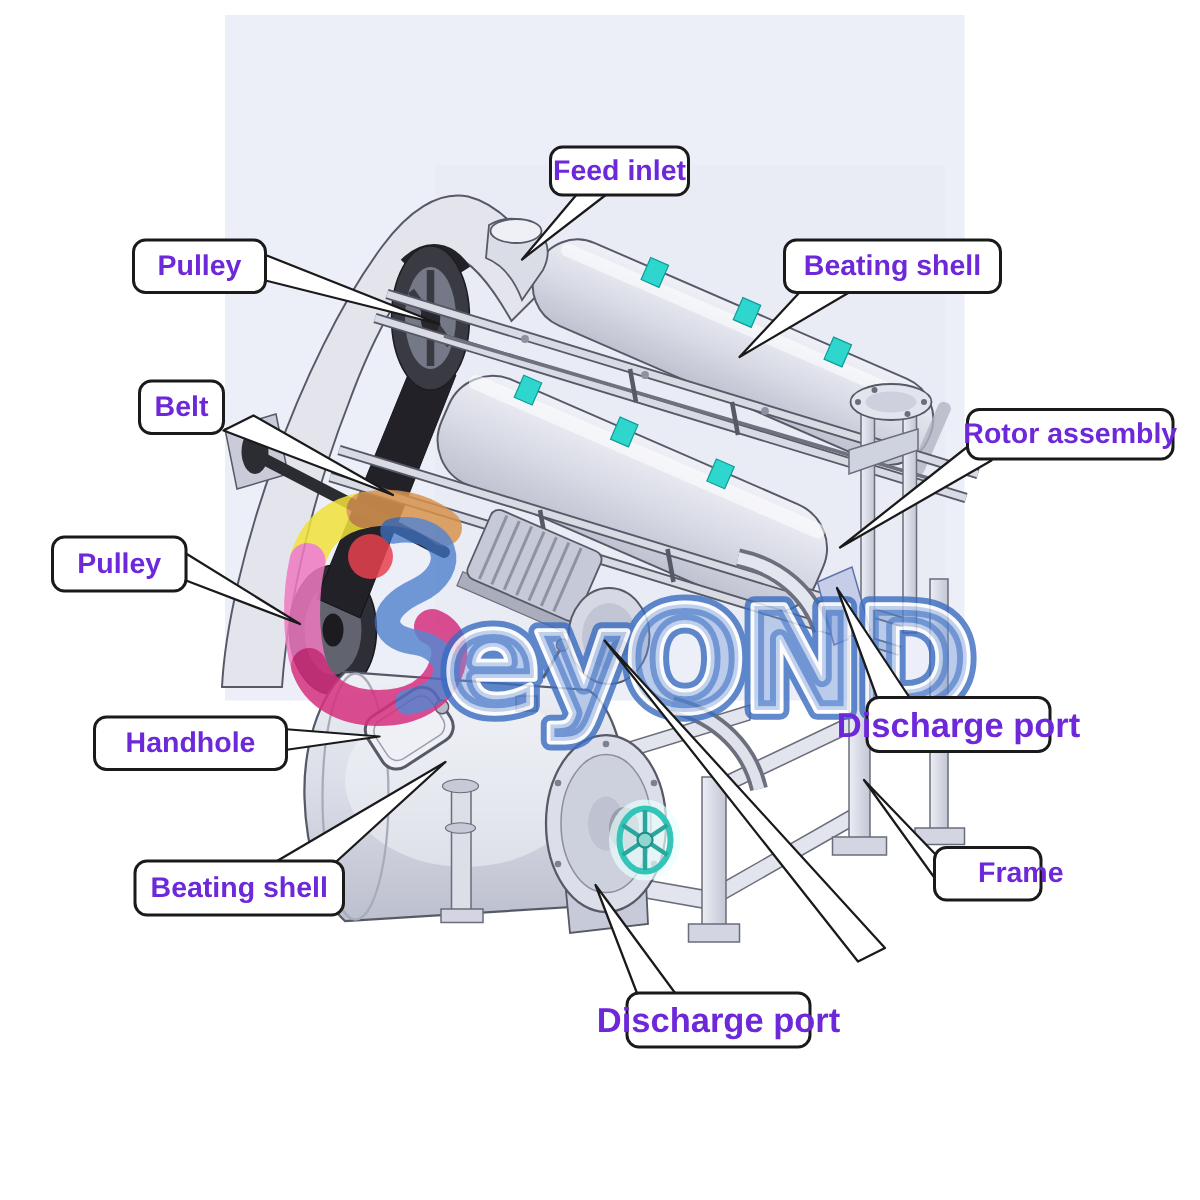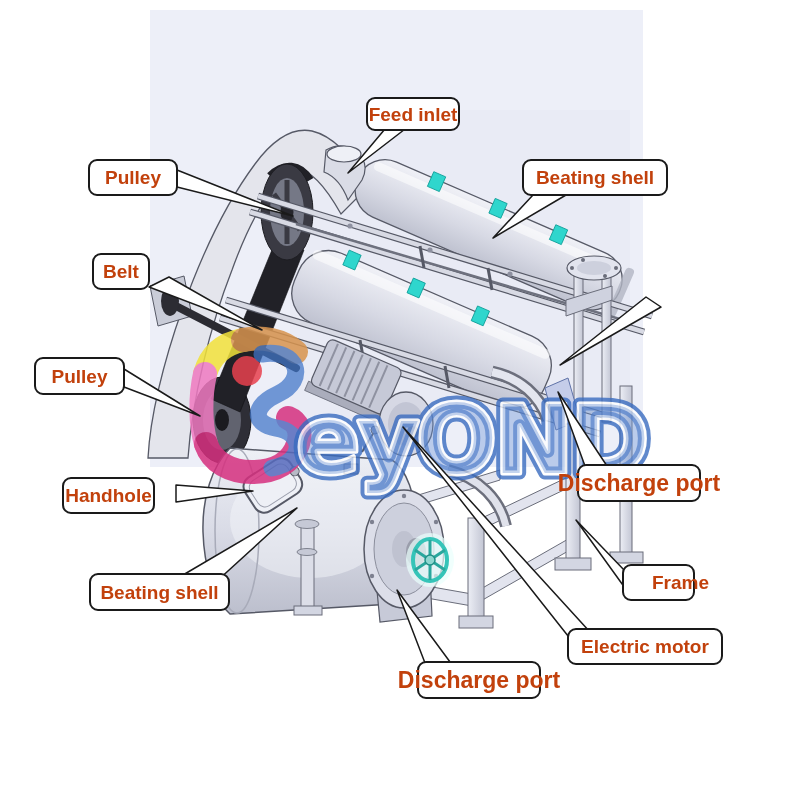--- a/index.html
+++ b/index.html
@@ -1,21 +1,21 @@
 <!DOCTYPE html>
 <html><head>
 <meta charset="utf-8">
 <style>
   html,body{margin:0;padding:0;background:#ffffff;}
   .stage{position:relative;width:800px;height:800px;background:#ffffff;
          font-family:"Liberation Sans",sans-serif;overflow:hidden;}
   .stage svg{position:absolute;left:0;top:0;}
   .callout{position:absolute;display:flex;align-items:center;justify-content:center;
            background:#ffffff;border:2px solid #1a1a1a;border-radius:9px;
-           font-weight:bold;font-size:19px;line-height:1;color:#c2410c;
+           font-weight:bold;font-size:19px;line-height:1;color:#6d28d9;
            box-sizing:border-box;white-space:nowrap;z-index:3;}
   .callout.small{font-size:23px;}
 </style>
 </head>
 <body>
 
 <div class="stage">
 
 <svg width="800" height="800" viewBox="0 0 800 800">
   <defs>
@@ -217,21 +217,21 @@
     <polygon points="576,520 625,571 625,588"></polygon>
     <polygon points="403,427 572,641 590,632"></polygon>
     <polygon points="397,590 425,663 453,666"></polygon>
   </g>
 </svg>
 
 <div class="callout" style="left:366px;top:97px;width:94px;height:34px;">Feed inlet</div>
 <div class="callout" style="left:88px;top:159px;width:90px;height:37px;">Pulley</div>
 <div class="callout" style="left:522px;top:159px;width:146px;height:37px;">Beating shell</div>
 <div class="callout" style="left:92px;top:253px;width:58px;height:37px;">Belt</div>
+<div class="callout" style="left:644px;top:272px;width:139px;height:35px;">Rotor assembly</div>
 <div class="callout" style="left:34px;top:357px;width:91px;height:38px;">Pulley</div>
-<div class="callout" style="left:62px;top:477px;width:93px;height:37px;">Handhole</div>
+<div class="callout" style="left:62px;top:477px;width:130px;height:37px;">Handhole</div>
 <div class="callout small" style="left:577px;top:464px;width:124px;height:38px;">Discharge port</div>
 <div class="callout" style="left:89px;top:573px;width:141px;height:38px;">Beating shell</div>
 <div class="callout" style="left:622px;top:564px;width:73px;height:37px;padding-left:44px;">Frame</div>
-<div class="callout" style="left:567px;top:628px;width:156px;height:37px;">Electric motor</div>
 <div class="callout small" style="left:417px;top:661px;width:124px;height:38px;">Discharge port</div>
 
 </div>
 
 </body></html>

